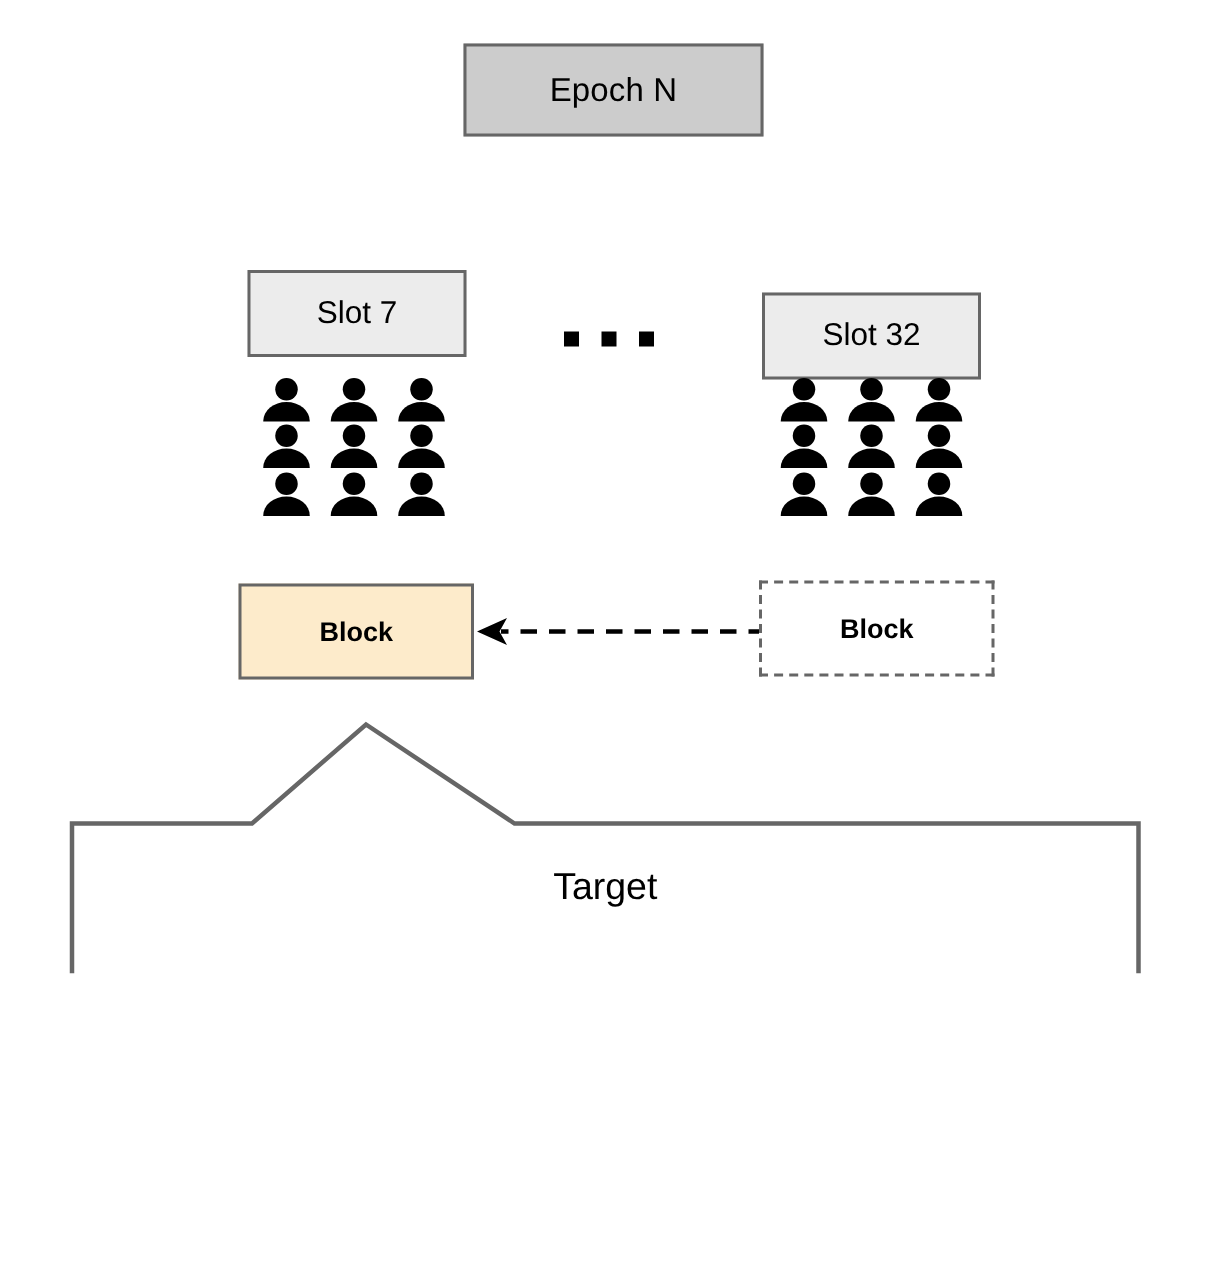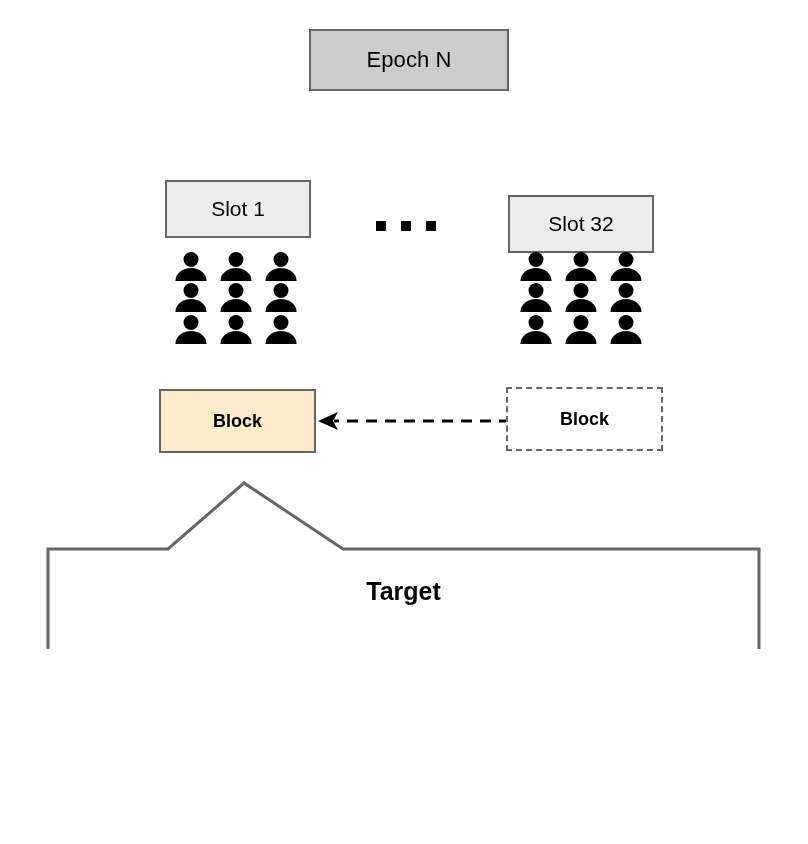--- a/index.html
+++ b/index.html
@@ -153,21 +153,21 @@
     width: 711px;
     height: 249px;
     box-sizing: border-box;
     padding: 28px 52px 0 52px;
     display: flex;
     flex-direction: column;
     align-items: center;
   }
   .callout-title {
     font-size: 25px;
-    font-weight: bold;
+    font-weight: normal;
     color: #000000;
     margin: 0 0 34px 0;
     text-align: center;
   }
   .callout-body {
     font-size: 25px;
     line-height: 1.35;
     color: #000000;
     text-align: center;
     margin: 0;
@@ -176,21 +176,21 @@
 </head>
 <body>
 
 <div id="canvas">
 
   <div class="box epoch-box">
     <span>Epoch N</span>
   </div>
 
   <div class="box slot-box slot-1">
-    <span>Slot 1</span>
+    <span>Slot 7</span>
   </div>
 
   <div class="ellipsis">
     <span class="dot"></span>
     <span class="dot"></span>
     <span class="dot"></span>
   </div>
 
   <div class="box slot-box slot-32">
     <span>Slot 32</span>

